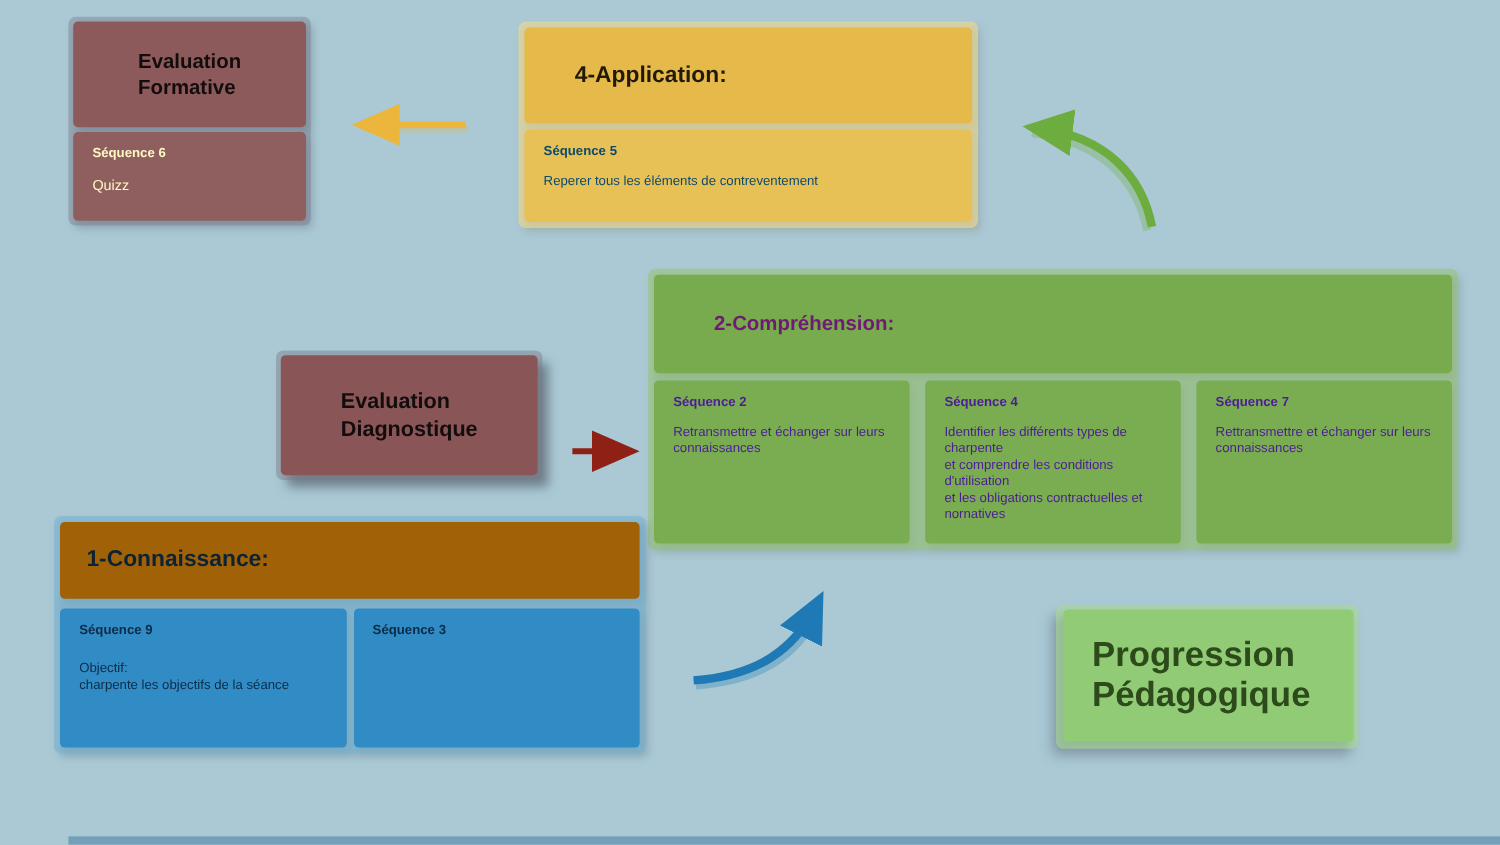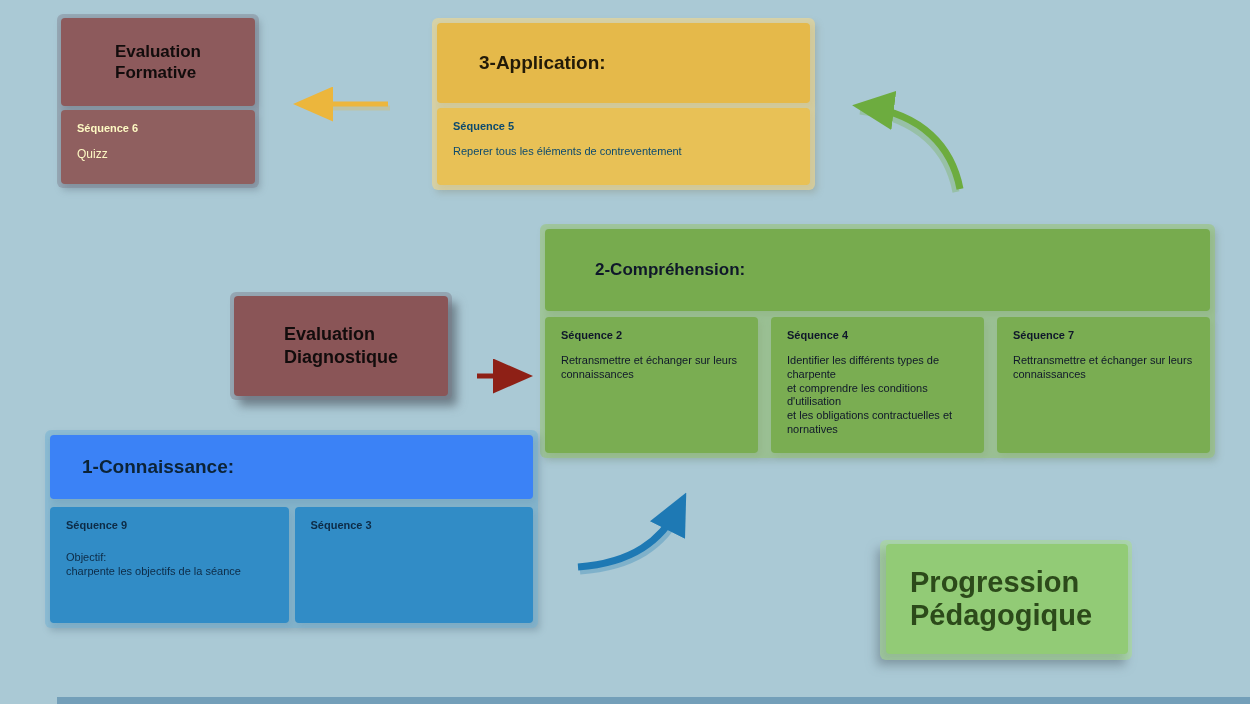--- a/index.html
+++ b/index.html
@@ -32,42 +32,42 @@
   #grp-application{left:432px;top:18px;width:383px;height:172px;padding:5px;gap:5px;
     background:rgba(243,217,140,.6);border-radius:6px;
     filter:drop-shadow(3px 4px 3px rgba(120,110,70,.3));}
   #grp-application .hdr{height:80px;background:#e5b94a;font-size:19px;color:#221a08;padding-left:42px;}
   #grp-application .seq{flex:1;background:#e8c156;color:#0c4a6e;}
 
   
   #grp-comprehension{left:540px;top:224px;width:675px;height:234px;padding:5px;gap:6px;
     background:rgba(153,196,114,.55);border-radius:6px;
     filter:drop-shadow(3px 4px 3px rgba(80,100,60,.3));}
-  #grp-comprehension .hdr{height:82px;background:#77ab4e;font-size:17px;color:#0f172a;padding-left:50px;}
+  #grp-comprehension .hdr{height:82px;background:#77ab4e;font-size:17px;color:#701a75;padding-left:50px;}
   #grp-comprehension .row{display:flex;flex:1;gap:13px;}
-  #grp-comprehension .seq{flex:1;background:#7aad52;color:#0f172a;}
+  #grp-comprehension .seq{flex:1;background:#7aad52;color:#4c1d95;}
 
   
   #grp-eval-diagnostique{left:230px;top:292px;width:222px;height:108px;padding:4px;
     background:rgba(125,125,138,.45);border-radius:6px;
     filter:drop-shadow(7px 8px 4px rgba(60,65,75,.55));}
   #grp-eval-diagnostique .center-title{flex:1;background:#8a5557;font-size:18px;color:#120c0c;
     border-radius:4px;line-height:1.3;}
 
   
   #grp-connaissance{left:45px;top:430px;width:493px;height:198px;padding:5px;gap:8px;
     background:rgba(116,178,212,.55);border-radius:6px;
     filter:drop-shadow(3px 4px 3px rgba(60,85,105,.35));}
-  #grp-connaissance .hdr{height:64px;background:#3b82f6;font-size:19px;color:#0c2336;padding-left:32px;}
+  #grp-connaissance .hdr{height:64px;background:#a16207;font-size:19px;color:#0c2336;padding-left:22px;}
   #grp-connaissance .row{display:flex;flex:1;gap:6px;}
   #grp-connaissance .seq{flex:1;background:#318cc6;color:#0d2b46;}
   #grp-connaissance .seq-label{margin-bottom:20px;}
 
   
-  #grp-progression{left:880px;top:540px;width:252px;height:120px;padding:4px 4px 6px 6px;
+  #grp-progression{left:880px;top:504px;width:252px;height:120px;padding:4px 4px 6px 6px;
     background:rgba(170,220,140,.55);border-radius:6px;
     filter:drop-shadow(-5px 7px 5px rgba(75,90,100,.5));}
   #grp-progression .title{flex:1;background:#92cb76;border-radius:4px;display:flex;align-items:center;
     font-weight:bold;font-size:29px;line-height:1.15;color:#2c4a1a;padding-left:24px;white-space:pre-line;}
 
   
   #arrows{left:0;top:0;width:1250px;height:704px;pointer-events:none;}
   .arrow-echo{opacity:.3;}
 
   
@@ -79,21 +79,21 @@
 <div class="group" id="grp-eval-formative">
   <div class="box hdr center-title" style="justify-content:center;width:100%;">Evaluation
 Formative</div>
   <div class="box seq">
     <p class="seq-label">Séquence 6</p>
     <p class="seq-body">Quizz</p>
   </div>
 </div>
 
 <div class="group" id="grp-application">
-  <div class="box hdr">3-Application:</div>
+  <div class="box hdr">4-Application:</div>
   <div class="box seq">
     <p class="seq-label">Séquence 5</p>
     <p class="seq-body">Reperer tous les éléments de contreventement</p>
   </div>
 </div>
 
 <div class="group" id="grp-comprehension">
   <div class="box hdr">2-Compréhension:</div>
   <div class="row">
     <div class="box seq">

